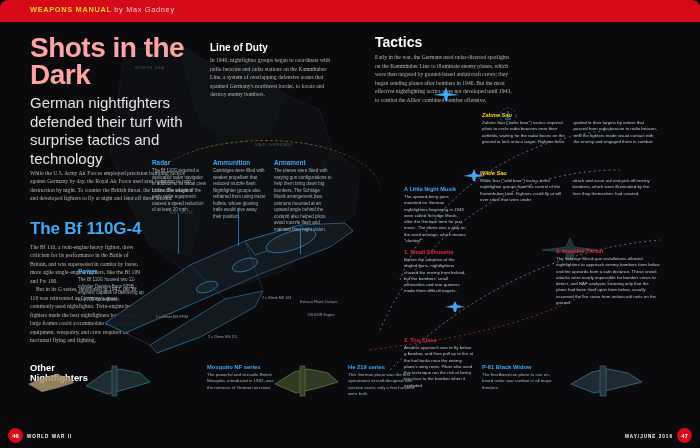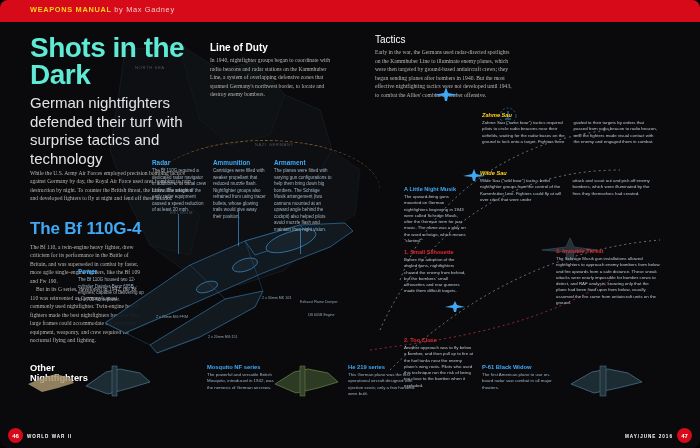--- a/index.html
+++ b/index.html
@@ -32,21 +32,21 @@
     border-top: 1px dashed #a3762c; border-radius: 60% 60% 0 0 / 100% 100% 0 0;
     opacity: .75;
   }
   .geo-label {
     position: absolute; color: #4a5560; font-size: 4.2px; letter-spacing: .14em;
   }
 
   
   .col-left { position: absolute; left: 30px; top: 34px; width: 170px; }
   h1.title {
-    color: #5eead4; font-size: 28px; font-weight: bold; line-height: .98;
+    color: #fca5a5; font-size: 28px; font-weight: bold; line-height: .98;
     letter-spacing: -.018em; margin-bottom: 5px;
   }
   .deck {
     color: #e3e3e3; font-size: 15px; line-height: 1.25; font-weight: 300;
     width: 185px;
   }
   h2.sec {
     color: #fff; font-size: 10px; font-weight: bold; margin-bottom: 3px;
   }
   p.body {
@@ -70,21 +70,21 @@
     color: #3fa9f5; font-size: 6.4px; font-weight: bold; margin-bottom: 2px;
   }
   .callout p {
     color: #9fb3c4; font-size: 4.5px; line-height: 1.45;
   }
   .ann { position: absolute; color: #8fa4b4; font-size: 3.6px; }
   .leader { position: absolute; background: #3fa9f5; opacity: .6; }
 
   
   .col-tactics { position: absolute; left: 375px; top: 34px; width: 140px; }
-  .col-tactics h2 { color: #fff; font-size: 10px; font-weight: normal; margin-bottom: 3px; }
+  .col-tactics h2 { color: #fff; font-size: 14px; font-weight: bold; margin-bottom: 3px; }
 
   .tact { position: absolute; }
   .tact h4 {
     font-size: 5.6px; font-weight: bold; font-style: italic; margin-bottom: 2px;
   }
   .tact h4.blue { color: #3fa9f5; font-style: normal; }
   .tact h4.red { color: #e02b34; font-style: normal; }
   .tact h4.ital { color: #ffd21e; }
   .tact p { color: #b9c6d1; font-size: 4.4px; line-height: 1.42; }
   .tact .two-col { display: flex; gap: 7px; }

